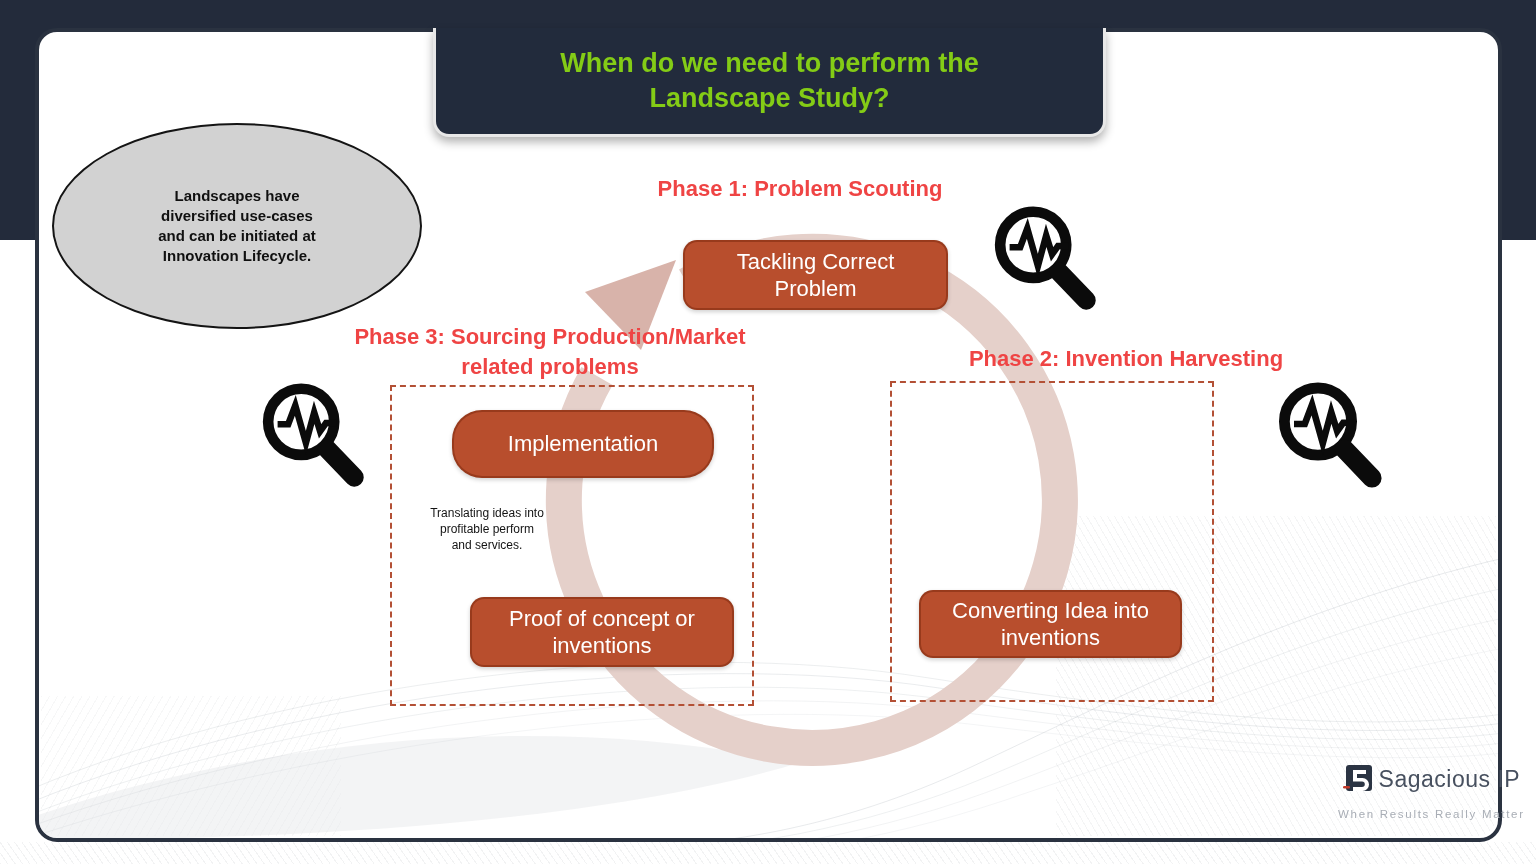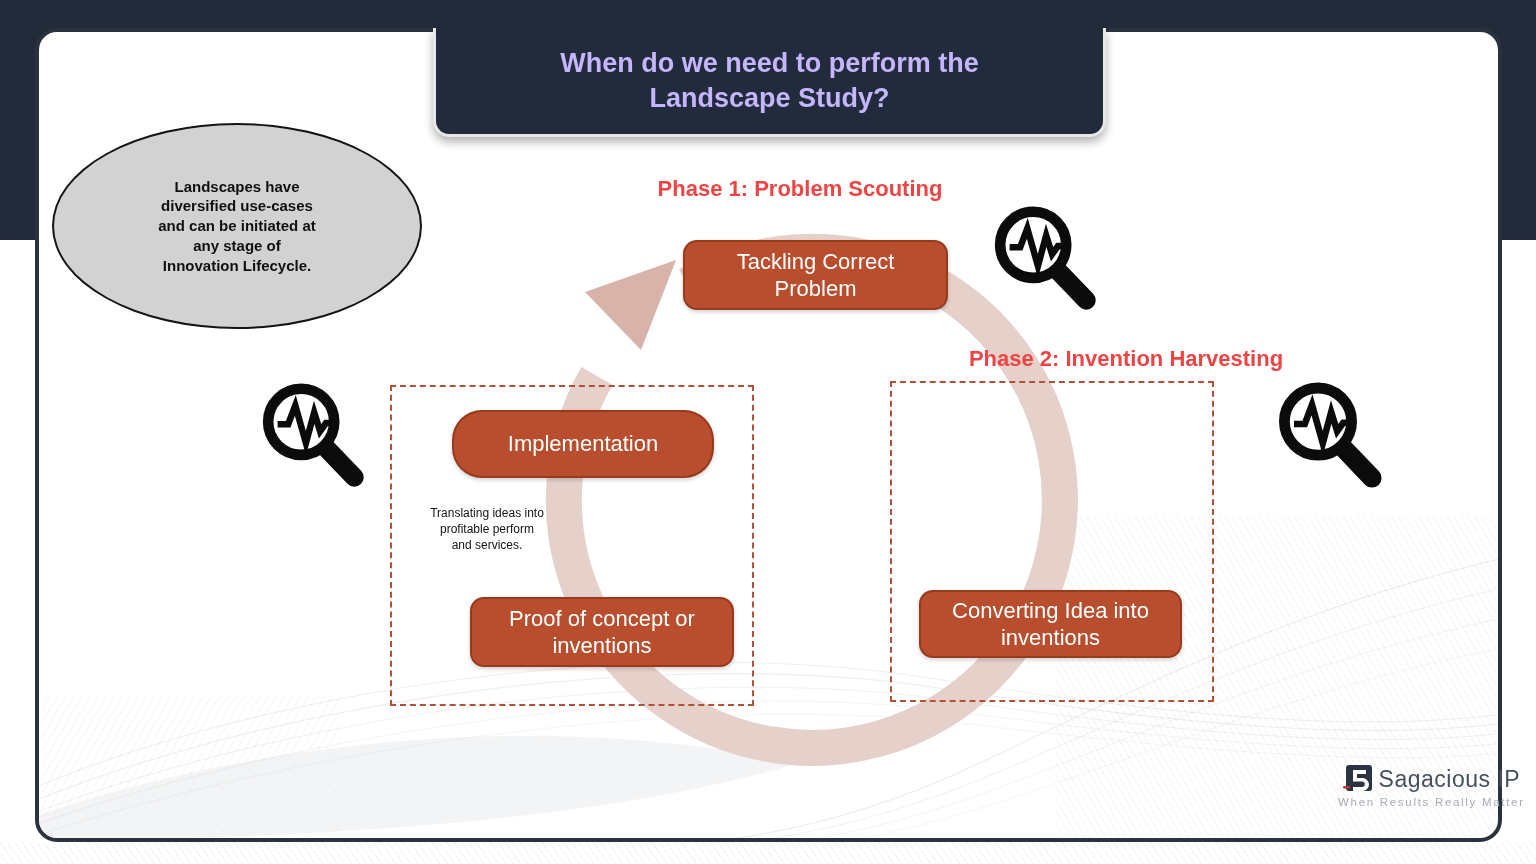--- a/index.html
+++ b/index.html
@@ -12,21 +12,21 @@
         border:4px solid #2a3240;border-radius:22px;z-index:1;overflow:hidden;}
   .waves{position:absolute;left:0;bottom:0;width:100%;height:320px;}
   .hatch-right{position:absolute;right:2px;bottom:2px;width:440px;height:320px;border-radius:0 0 18px 0;
         background:repeating-linear-gradient(60deg,rgba(60,70,80,.055) 0 1px,transparent 1px 6px);}
   .hatch-left{position:absolute;left:2px;bottom:2px;width:300px;height:140px;border-radius:0 0 0 18px;
         background:repeating-linear-gradient(120deg,rgba(60,70,80,.045) 0 1px,transparent 1px 7px);}
   .cycle-svg{position:absolute;left:0;top:0;width:1536px;height:864px;z-index:2;pointer-events:none;}
   .title-box{position:absolute;left:433px;top:28px;width:667px;height:106px;background:#222b3c;
         border:3px solid #e8e8e8;border-top:none;border-radius:0 0 16px 16px;
         box-shadow:0 5px 10px rgba(0,0,0,.3);display:flex;flex-direction:column;
-        align-items:center;justify-content:center;z-index:6;color:#c4b5fd;
+        align-items:center;justify-content:center;z-index:6;color:#84cc16;
         font-size:27px;font-weight:bold;line-height:1.3;text-align:center;}
   .callout{position:absolute;left:52px;top:123px;width:366px;height:202px;background:#d2d2d2;
         border:2px solid #141414;border-radius:50%;display:flex;align-items:center;justify-content:center;
         z-index:5;text-align:center;}
   .callout-text{width:272px;font-size:15px;font-weight:bold;color:#101010;line-height:1.32;}
   .phase-heading{position:absolute;z-index:4;font-size:22px;font-weight:bold;color:#ef4444;
         text-align:center;line-height:1.35;}
   .h-phase1{left:600px;top:174px;width:400px;}
   .h-phase2{left:926px;top:344px;width:400px;}
   .h-phase3{left:330px;top:322px;width:440px;}
@@ -44,21 +44,21 @@
   .b-converting{left:919px;top:590px;width:263px;height:68px;}
   .note{position:absolute;left:392px;top:506px;width:190px;z-index:4;text-align:center;
         font-size:12px;line-height:1.33;color:#141414;}
   .mag{position:absolute;z-index:5;}
   .mag-1{left:986px;top:200px;width:118px;height:118px;}
   .mag-2{left:1270px;top:376px;width:120px;height:120px;}
   .mag-3{left:254px;top:376px;width:118px;height:120px;}
   .logo{position:absolute;left:1338px;top:764px;z-index:5;display:flex;flex-direction:column;align-items:center;}
   .logo-row{display:flex;align-items:center;gap:6px;}
   .logo-name{font-size:23px;color:#47505f;letter-spacing:.5px;}
-  .logo-tagline{font-size:11.5px;color:#a8adb5;letter-spacing:1.7px;margin-top:2px;white-space:nowrap;}
+  .logo-tagline{font-size:11.5px;color:#a8adb5;letter-spacing:1.7px;margin-top:14px;white-space:nowrap;}
 </style>
 </head>
 <body>
 
 <div class="page">
 
   <div class="top-band"></div>
   <div class="bottom-strip"></div>
 
   <div class="slide">
@@ -88,28 +88,29 @@
   <div class="title-box">
     <div>When do we need to perform the</div>
     <div>Landscape Study?</div>
   </div>
 
   <div class="callout">
     <div class="callout-text">
       <div>Landscapes have</div>
       <div>diversified use-cases</div>
       <div>and can be initiated at</div>
-      <div>any stage of</div>
       <div>Innovation Lifecycle.</div>
     </div>
   </div>
 
   <div class="phase-heading h-phase1">Phase 1: Problem Scouting</div>
   <div class="phase-heading h-phase2">Phase 2: Invention Harvesting</div>
   <div class="phase-heading h-phase3">
+    <div>Phase 3: Sourcing Production/Market</div>
+    <div>related problems</div>
   </div>
 
   <div class="dashed box-p3"></div>
   <div class="dashed box-p2"></div>
 
   <div class="pill b-tackling">Tackling Correct Problem</div>
   <div class="pill b-implementation">Implementation</div>
   <div class="pill b-proof">Proof of concept or inventions</div>
   <div class="pill b-converting">Converting Idea into inventions</div>
 

